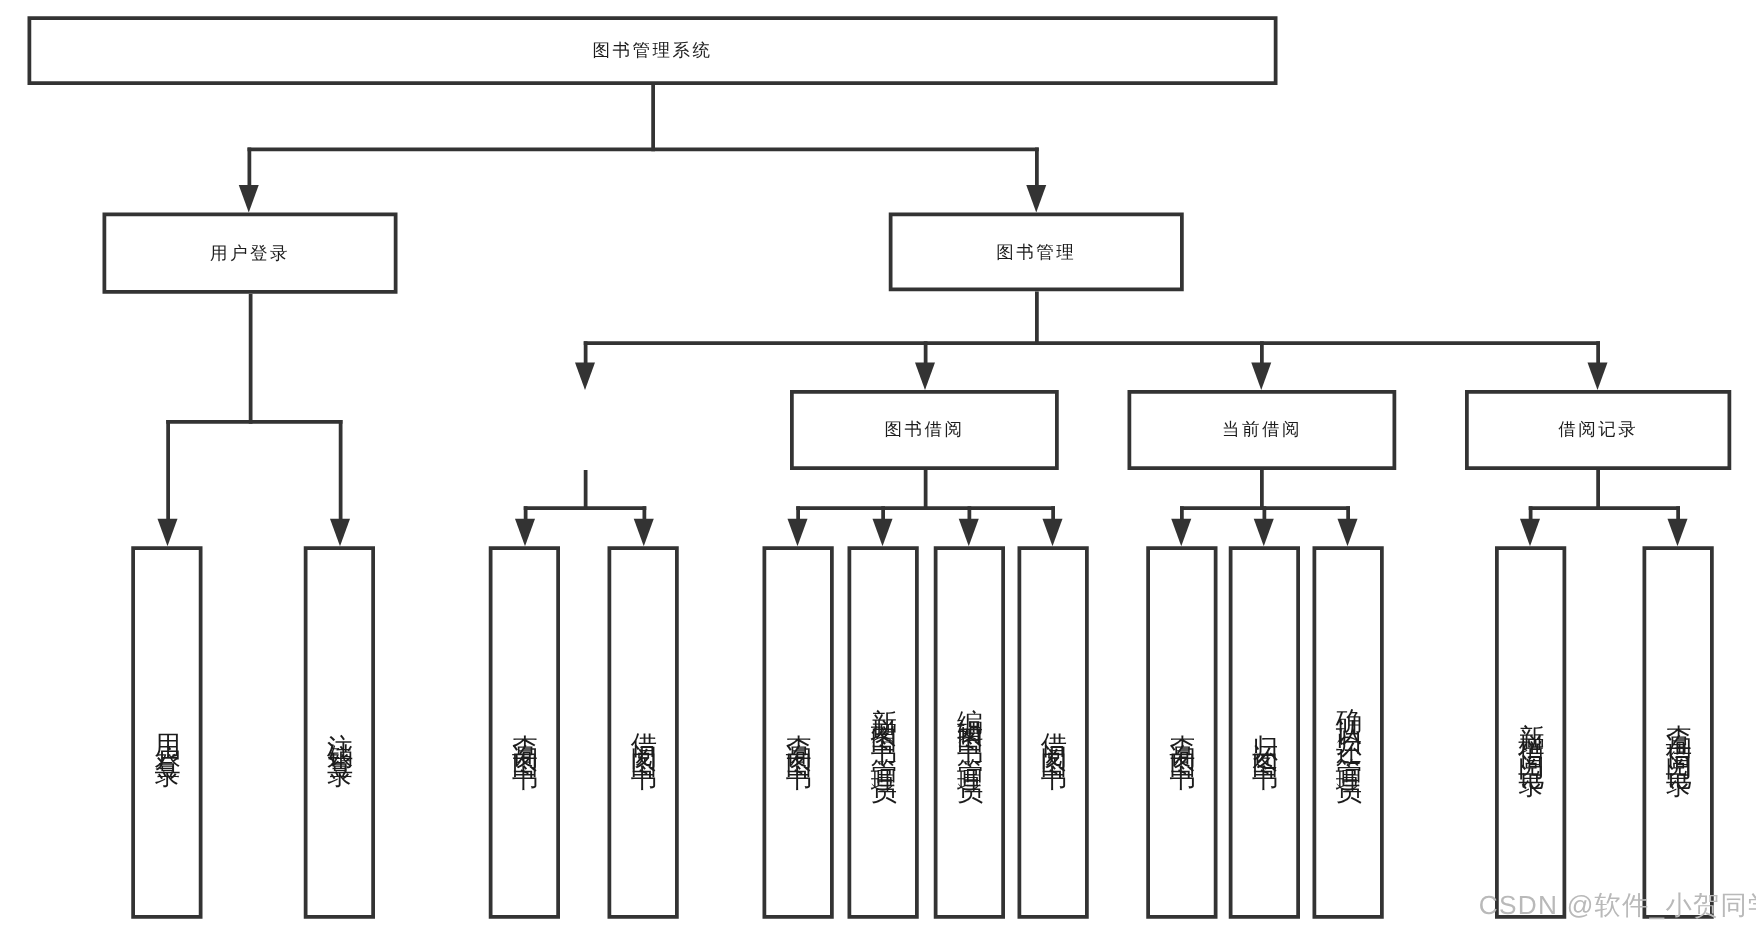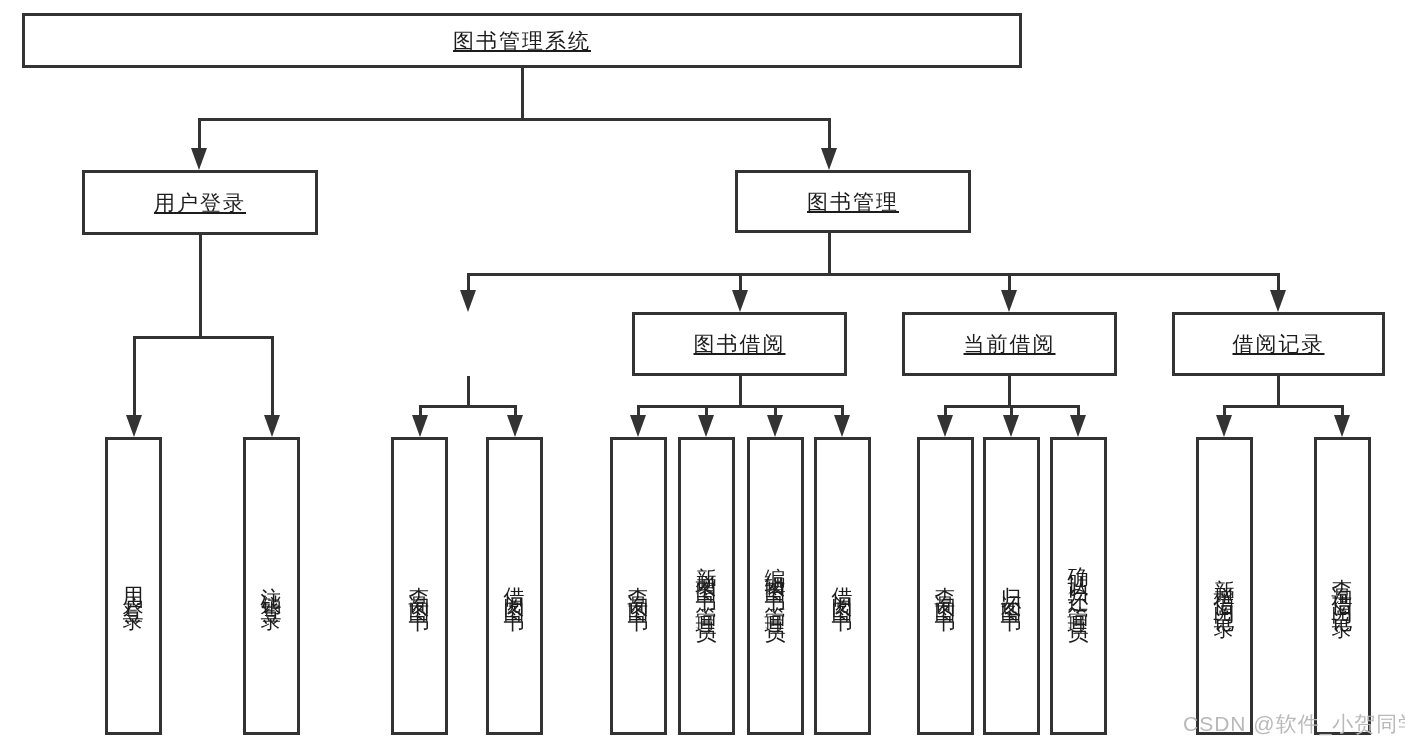--- a/index.html
+++ b/index.html
@@ -17,21 +17,21 @@
     overflow:hidden;
   }
   .node{
     position:absolute;
     box-sizing:border-box;
     border:3px solid var(--line);
     background:#fff;
     display:flex;align-items:center;justify-content:center;
     color:var(--text);
   }
-  .node.h{font-size:21px;letter-spacing:2px;text-decoration:underline;}
+  .node.h{font-size:14px;letter-spacing:2px;}
   .node.leaf{top:437px;width:57px;height:298px;}
   .node.leaf .lbl{
     writing-mode:vertical-rl;
     text-orientation:mixed;
     font-size:21px;
     letter-spacing:8px;
     line-height:1;
     color:var(--text);
   }
   .vline,.hline{position:absolute;background:var(--line);}
@@ -110,21 +110,21 @@
       <div class="arrow" style="left: 1334px; top: 415px;"></div>
     </div>
 
   <div class="node h" style="left:22px;top:13px;width:1000px;height:55px;">
     <span class="lbl">图书管理系统</span>
   </div>
 
   <div class="node h" style="left:82px;top:170px;width:236px;height:65px;">
     <span class="lbl">用户登录</span>
   </div>
-  <div class="node h" style="left:711px;top:170px;width:236px;height:63px;margin-left:24px;">
+  <div class="node h" style="left:711px;top:170px;width:236px;height:63px;">
     <span class="lbl">图书管理</span>
   </div>
 
   <div class="node h" style="left:902px;top:312px;width:215px;height:64px;">
     <span class="lbl">当前借阅</span>
   </div>
   <div class="node h" style="left:632px;top:312px;width:215px;height:64px;">
     <span class="lbl">图书借阅</span>
   </div>
   <div class="node h" style="left:1172px;top:312px;width:213px;height:64px;">

